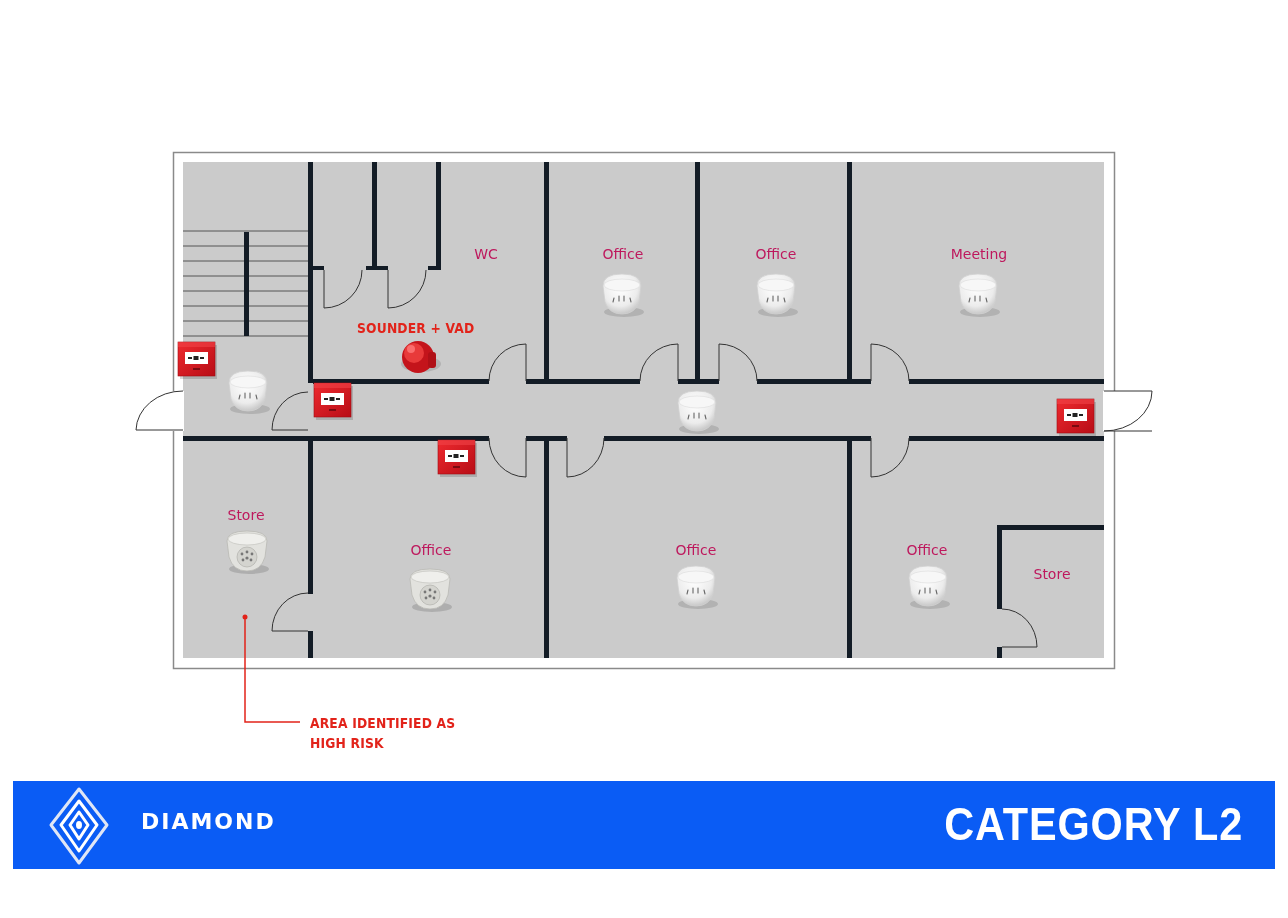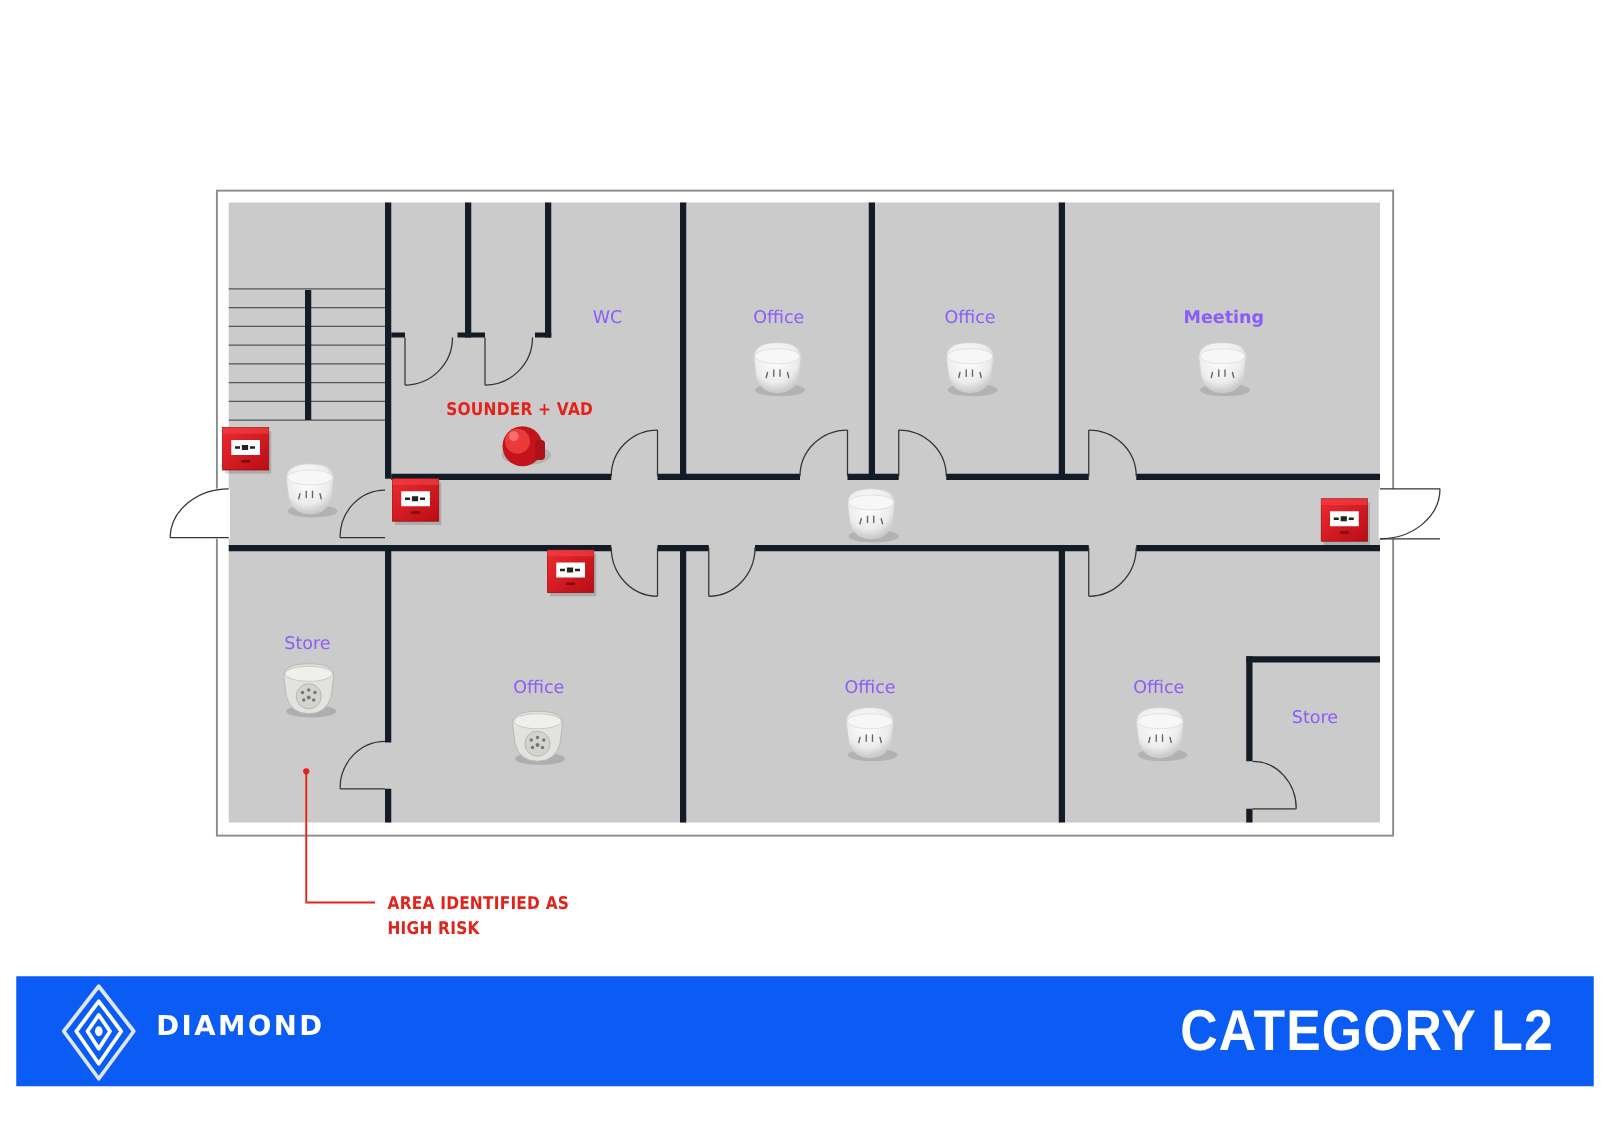--- a/index.html
+++ b/index.html
@@ -1,24 +1,24 @@
 <!DOCTYPE html>
 <html><head>
 <meta charset="utf-8">
 <style>
   html, body { margin:0; padding:0; background:#ffffff; }
   body { width:1288px; height:918px; position:relative; overflow:hidden; font-family:"DejaVu Sans", sans-serif; }
   .plan-svg { position:absolute; left:0; top:0; }
-  .room-label { position:absolute; font-family:"DejaVu Sans", sans-serif; font-size:14px; color:#8b5cf6; transform:translateX(-50%); white-space:nowrap; }
+  .room-label { position:absolute; font-family:"DejaVu Sans", sans-serif; font-size:14px; color:#be185d; transform:translateX(-50%); white-space:nowrap; }
   .red-label { position:absolute; font-family:"DejaVu Sans", sans-serif; font-size:14px; font-weight:bold; color:#e2231a; letter-spacing:0.2px; white-space:nowrap; transform:scaleX(0.88); transform-origin:left top; }
   .device { position:absolute; }
   .smoke { width:50px; height:48px; }
   .callpoint { width:42px; height:40px; }
   .footer { position:absolute; left:13px; top:781px; width:1262px; height:88px; background:#0a5cf5; }
-  .brand { position:absolute; left:112px; top:28px; color:#fff; font-family:"DejaVu Sans", sans-serif; font-weight:bold; font-size:22px; letter-spacing:2px; }
+  .brand { position:absolute; left:128px; top:28px; color:#fff; font-family:"DejaVu Sans", sans-serif; font-weight:bold; font-size:22px; letter-spacing:2px; }
   .category { position:absolute; right:32px; top:16px; color:#fff; font-family:"Liberation Sans", sans-serif; font-weight:bold; font-size:46px; letter-spacing:1px; transform:scaleX(0.9); transform-origin:right top; }
   .logo { position:absolute; left:34px; top:4px; width:64px; height:82px; }
 </style>
 </head>
 <body>
 
 <svg class="plan-svg" width="1288" height="780" viewBox="0 0 1288 780">
 
   <rect x="173.5" y="152.5" width="941" height="516" fill="#ffffff" stroke="#8a8a8a" stroke-width="1.5"></rect>
 
@@ -130,21 +130,21 @@
     <circle cx="418" cy="357" r="16" fill="#c4141b"></circle>
     <circle cx="414" cy="353" r="10" fill="#e83a3a"></circle>
     <circle cx="411" cy="349" r="4" fill="#ff7b7b" opacity="0.8"></circle>
     <rect x="428" y="352" width="8" height="16" rx="3" fill="#b01017"></rect>
   </g>
 </svg>
 
 <div class="room-label" style="left:486px; top:246px;">WC</div>
 <div class="room-label" style="left:623px; top:246px;">Office</div>
 <div class="room-label" style="left:776px; top:246px;">Office</div>
-<div class="room-label" style="left:979px; top:246px;font-weight:bold;">Meeting</div>
+<div class="room-label" style="left:979px; top:246px;">Meeting</div>
 <div class="room-label" style="left:246px; top:507px;">Store</div>
 <div class="room-label" style="left:431px; top:542px;">Office</div>
 <div class="room-label" style="left:696px; top:542px;">Office</div>
 <div class="room-label" style="left:927px; top:542px;">Office</div>
 <div class="room-label" style="left:1052px; top:566px;">Store</div>
 
 <div class="red-label" style="left:357px; top:320px;">SOUNDER + VAD</div>
 <div class="red-label" style="left:310px; top:713px; line-height:20px;">
   <div>AREA IDENTIFIED AS</div>
   <div>HIGH RISK</div>

